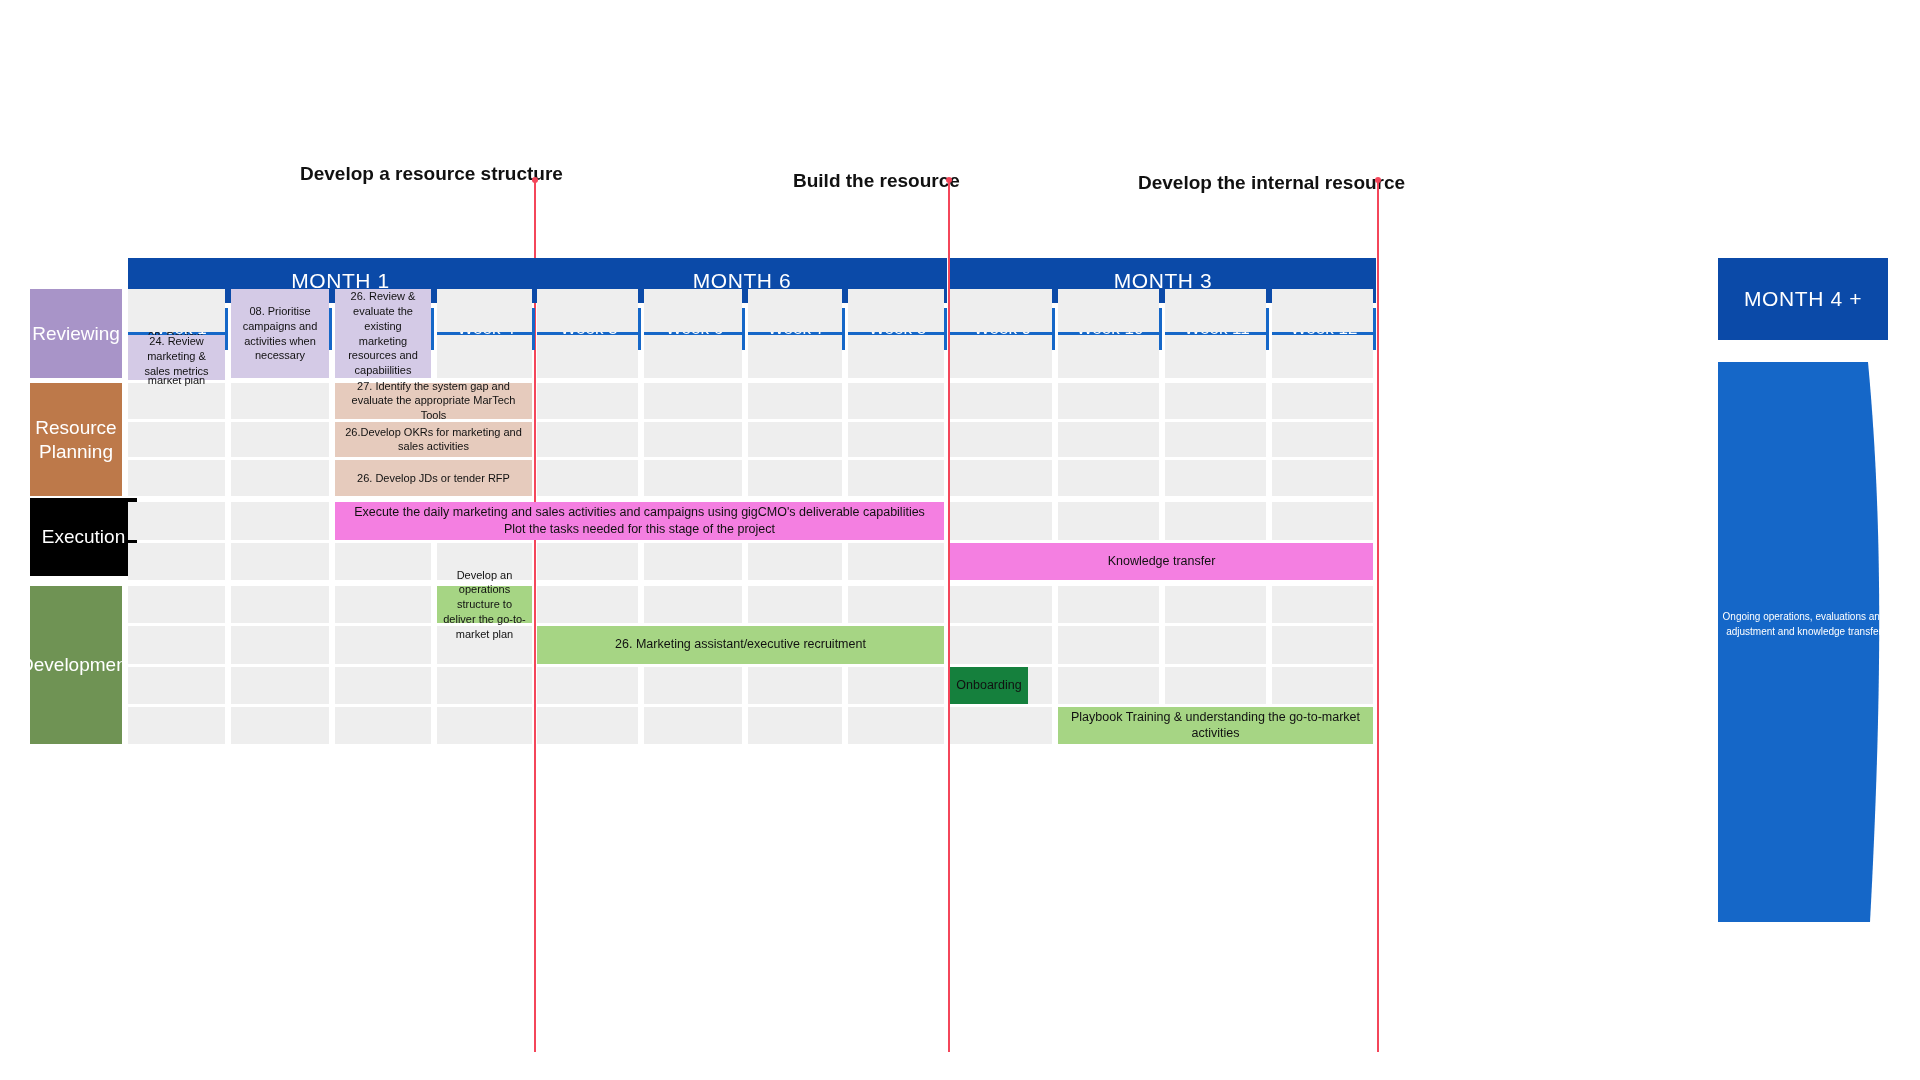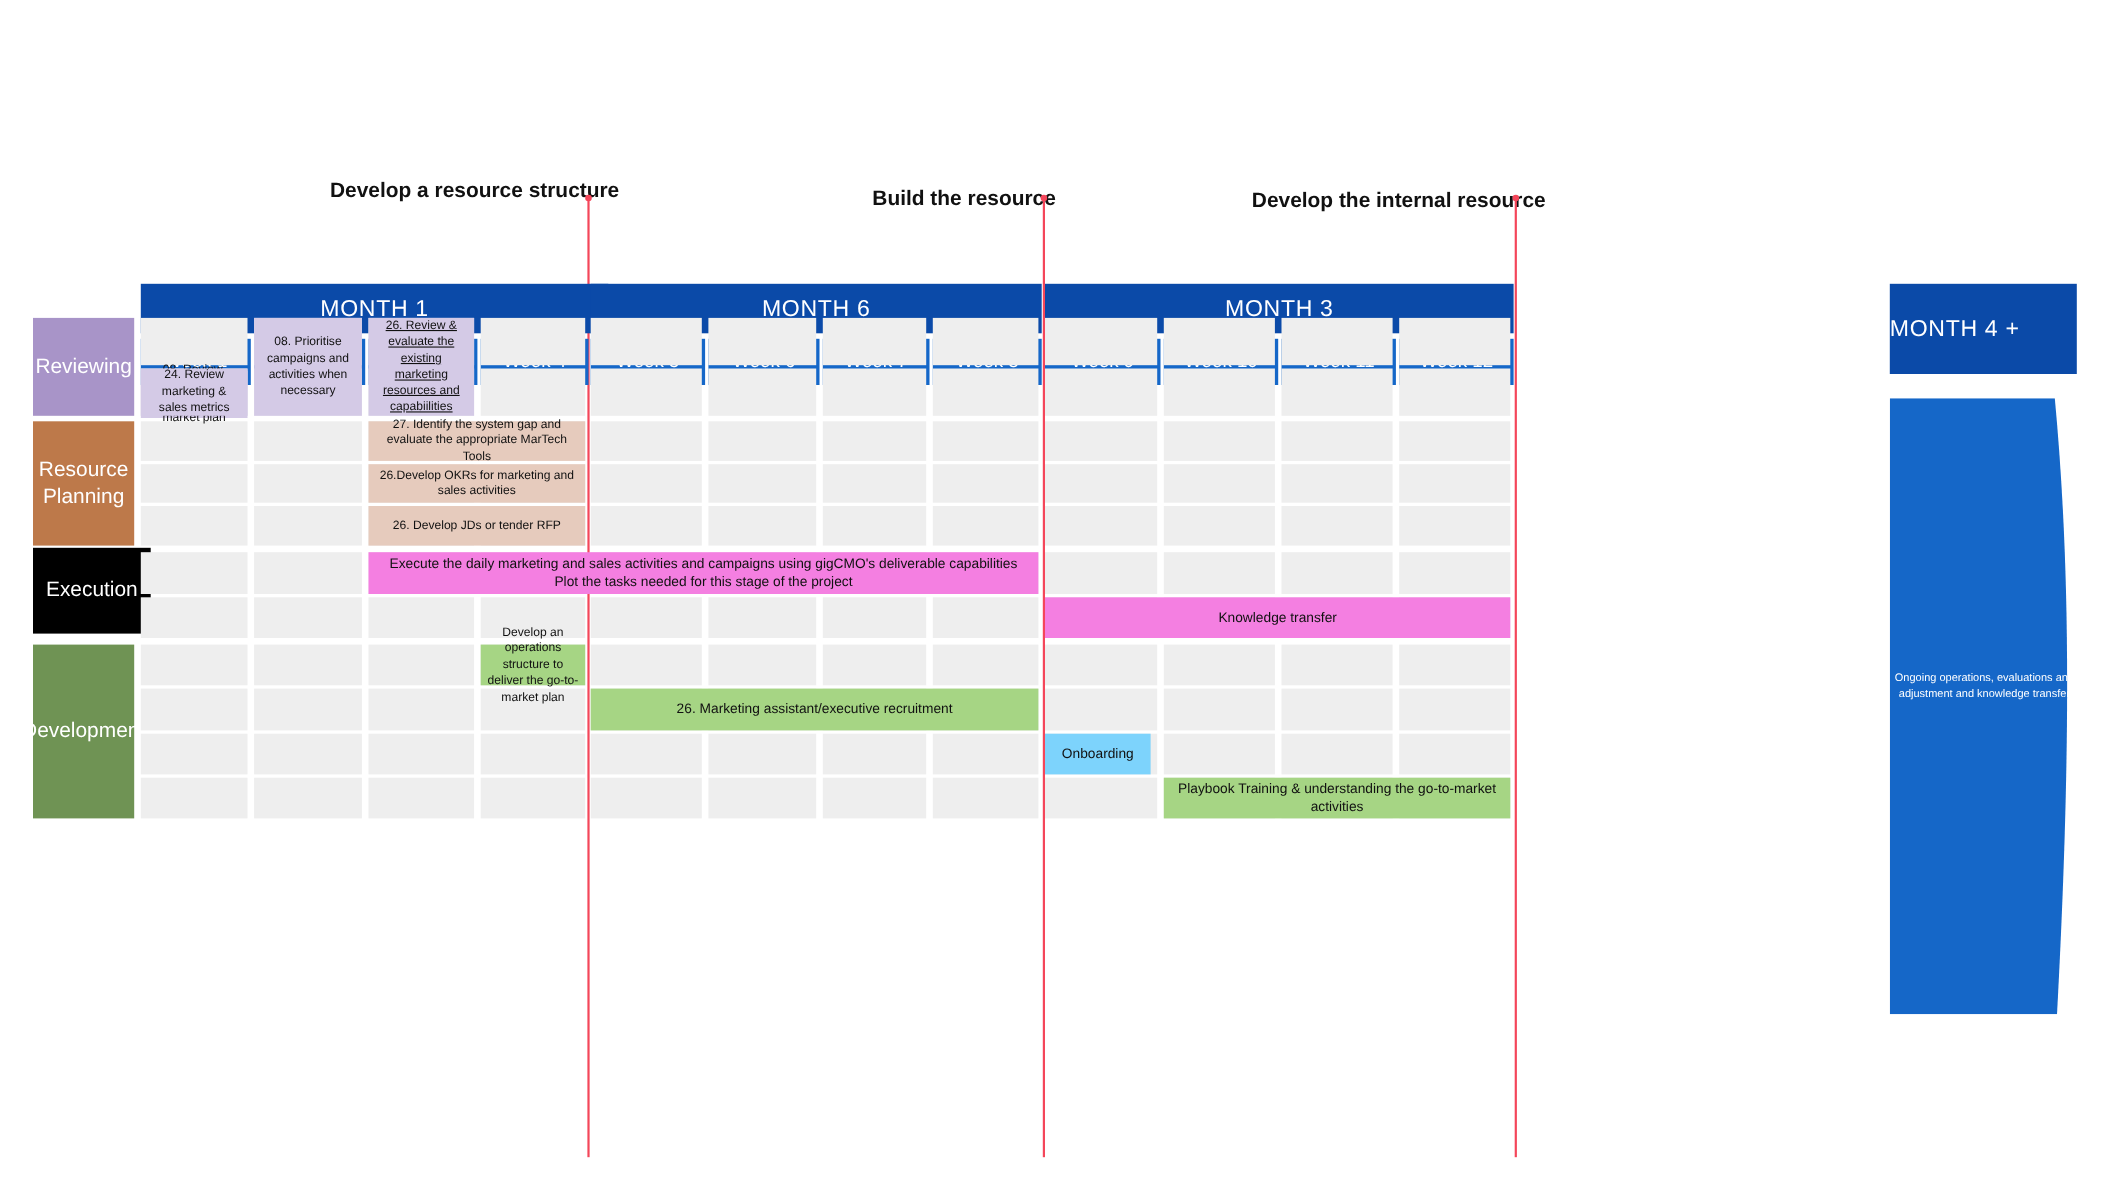--- a/index.html
+++ b/index.html
@@ -75,21 +75,21 @@
     font-size: 17px;
   }
 
   
   .month4-header {
     position: absolute;
     left: 1718px; top: 258px;
     width: 170px; height: 82px;
     background: #0b4aa8;
     color: #ffffff;
-    display: flex; align-items: center; justify-content: flex-start;
+    display: flex; align-items: center; justify-content: center;
     font-size: 21px;
     letter-spacing: .6px;
   }
   .month4-body {
     position: absolute;
     left: 1718px; top: 362px;
     width: 182px; height: 560px;
   }
   .month4-body svg { display: block; }
   .month4-text {
@@ -320,25 +320,25 @@
       <div class="grid-cell" style="left: 950px; width: 102px; top: 706.75px; height: 37.25px;"></div>
       <div class="grid-cell" style="left: 1058px; width: 101px; top: 706.75px; height: 37.25px;"></div>
       <div class="grid-cell" style="left: 1165px; width: 101px; top: 706.75px; height: 37.25px;"></div>
       <div class="grid-cell" style="left: 1272px; width: 101px; top: 706.75px; height: 37.25px;"></div>
     </div>
 
   <div id="task-layer">
       <div class="task-bar small" style="left: 128px; width: 97px; top: 289px; height: 43px; background: rgb(212, 202, 230); margin-top: 48px;">08. Review, evaluate and refine the go-to-market plan</div>
       <div class="task-bar small" style="left: 128px; width: 97px; top: 335px; height: 43px; background: rgb(212, 202, 230);">24. Review marketing &amp; sales metrics</div>
       <div class="task-bar small" style="left: 231px; width: 98px; top: 289px; height: 89px; background: rgb(212, 202, 230);">08. Prioritise campaigns and activities when necessary</div>
-      <div class="task-bar small" style="left: 335px; width: 96px; top: 289px; height: 89px; background: rgb(212, 202, 230); text-decoration: underline;">26. Review &amp; evaluate the existing marketing resources and capabiilities</div>
+      <div class="task-bar small" style="left: 335px; width: 96px; top: 289px; height: 89px; background: rgb(212, 202, 230);">26. Review &amp; evaluate the existing marketing resources and capabiilities</div>
       <div class="task-bar small" style="left: 335px; width: 197px; top: 383px; height: 35.6667px; background: rgb(230, 203, 189);">27. Identify the system gap and evaluate the appropriate MarTech Tools</div>
       <div class="task-bar small" style="left: 335px; width: 197px; top: 421.667px; height: 35.6667px; background: rgb(230, 203, 189);">26.Develop OKRs for marketing and sales activities</div>
       <div class="task-bar small" style="left: 335px; width: 197px; top: 460.333px; height: 35.6667px; background: rgb(230, 203, 189);">26. Develop JDs or tender RFP</div>
       <div class="task-bar wide" style="left: 335px; width: 609px; top: 502px; height: 37.5px; background: rgb(244, 127, 225);">Execute the daily marketing and sales activities and campaigns using gigCMO's deliverable capabilities<br>Plot the tasks needed for this stage of the project</div>
       <div class="task-bar wide" style="left: 950px; width: 423px; top: 542.5px; height: 37.5px; background: rgb(244, 127, 225);">Knowledge transfer</div>
       <div class="task-bar small" style="left: 437px; width: 95px; top: 586px; height: 37.25px; background: rgb(166, 213, 132);">Develop an operations structure to deliver the go-to-market plan</div>
       <div class="task-bar wide" style="left: 537px; width: 407px; top: 626.25px; height: 37.25px; background: rgb(166, 213, 132);">26. Marketing assistant/executive recruitment</div>
-      <div class="task-bar wide" style="left: 950px; width: 96px; top: 666.5px; height: 37.25px; background: #7dd3fc;">Onboarding</div>
+      <div class="task-bar wide" style="left: 950px; width: 78px; top: 666.5px; height: 37.25px; background: #15803d;">Onboarding</div>
       <div class="task-bar wide" style="left: 1058px; width: 315px; top: 706.75px; height: 37.25px; background: rgb(166, 213, 132);">Playbook Training &amp; understanding the go-to-market activities</div>
     </div>
 
 </div>
 
 </body></html>

